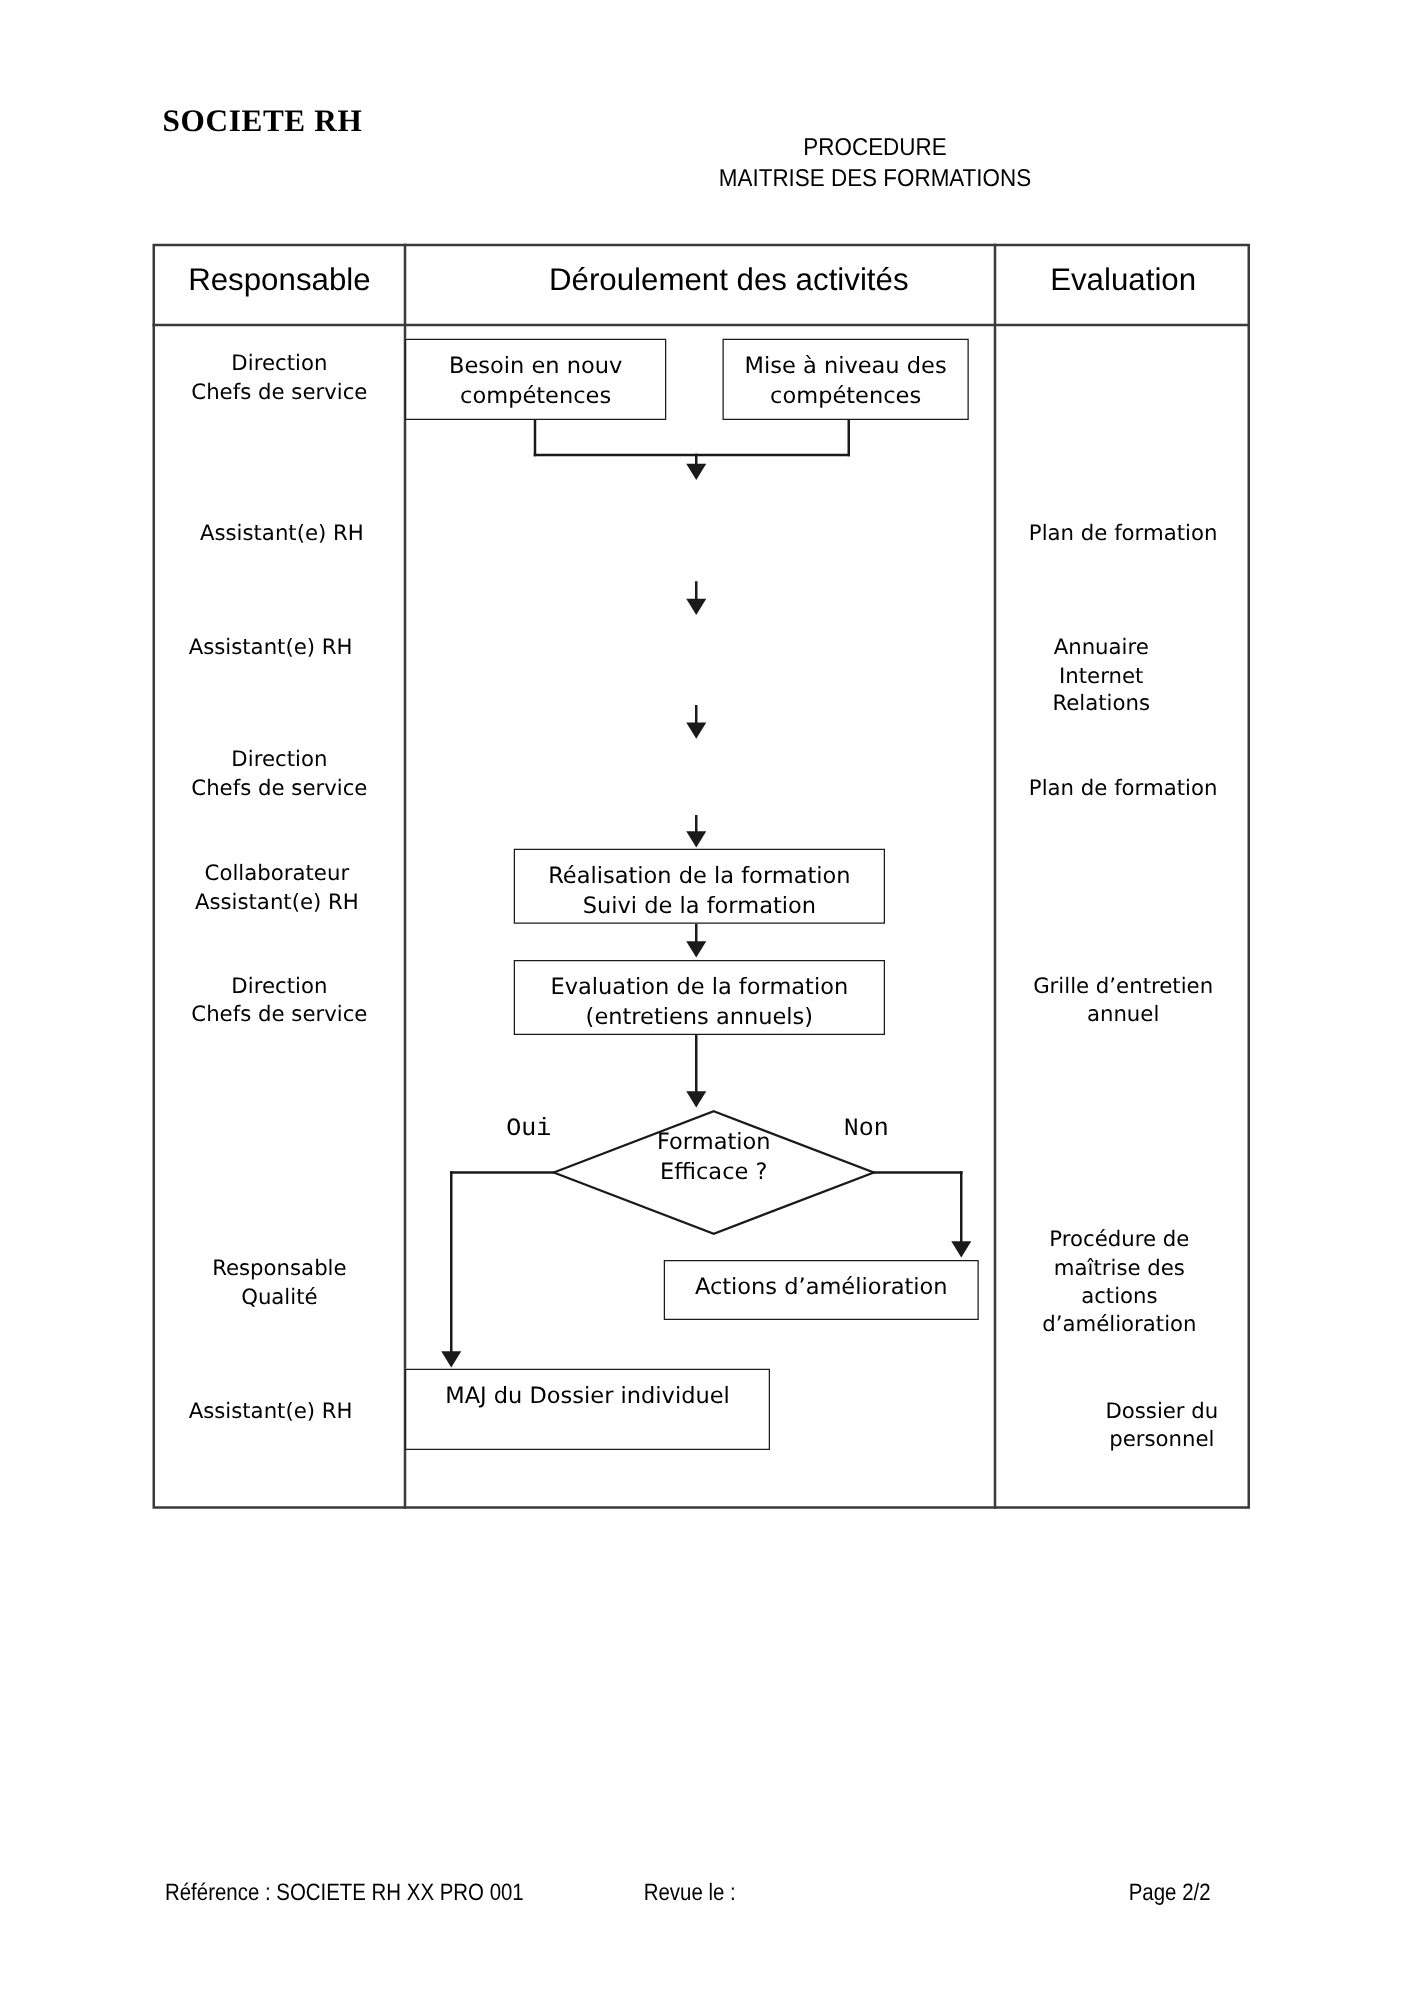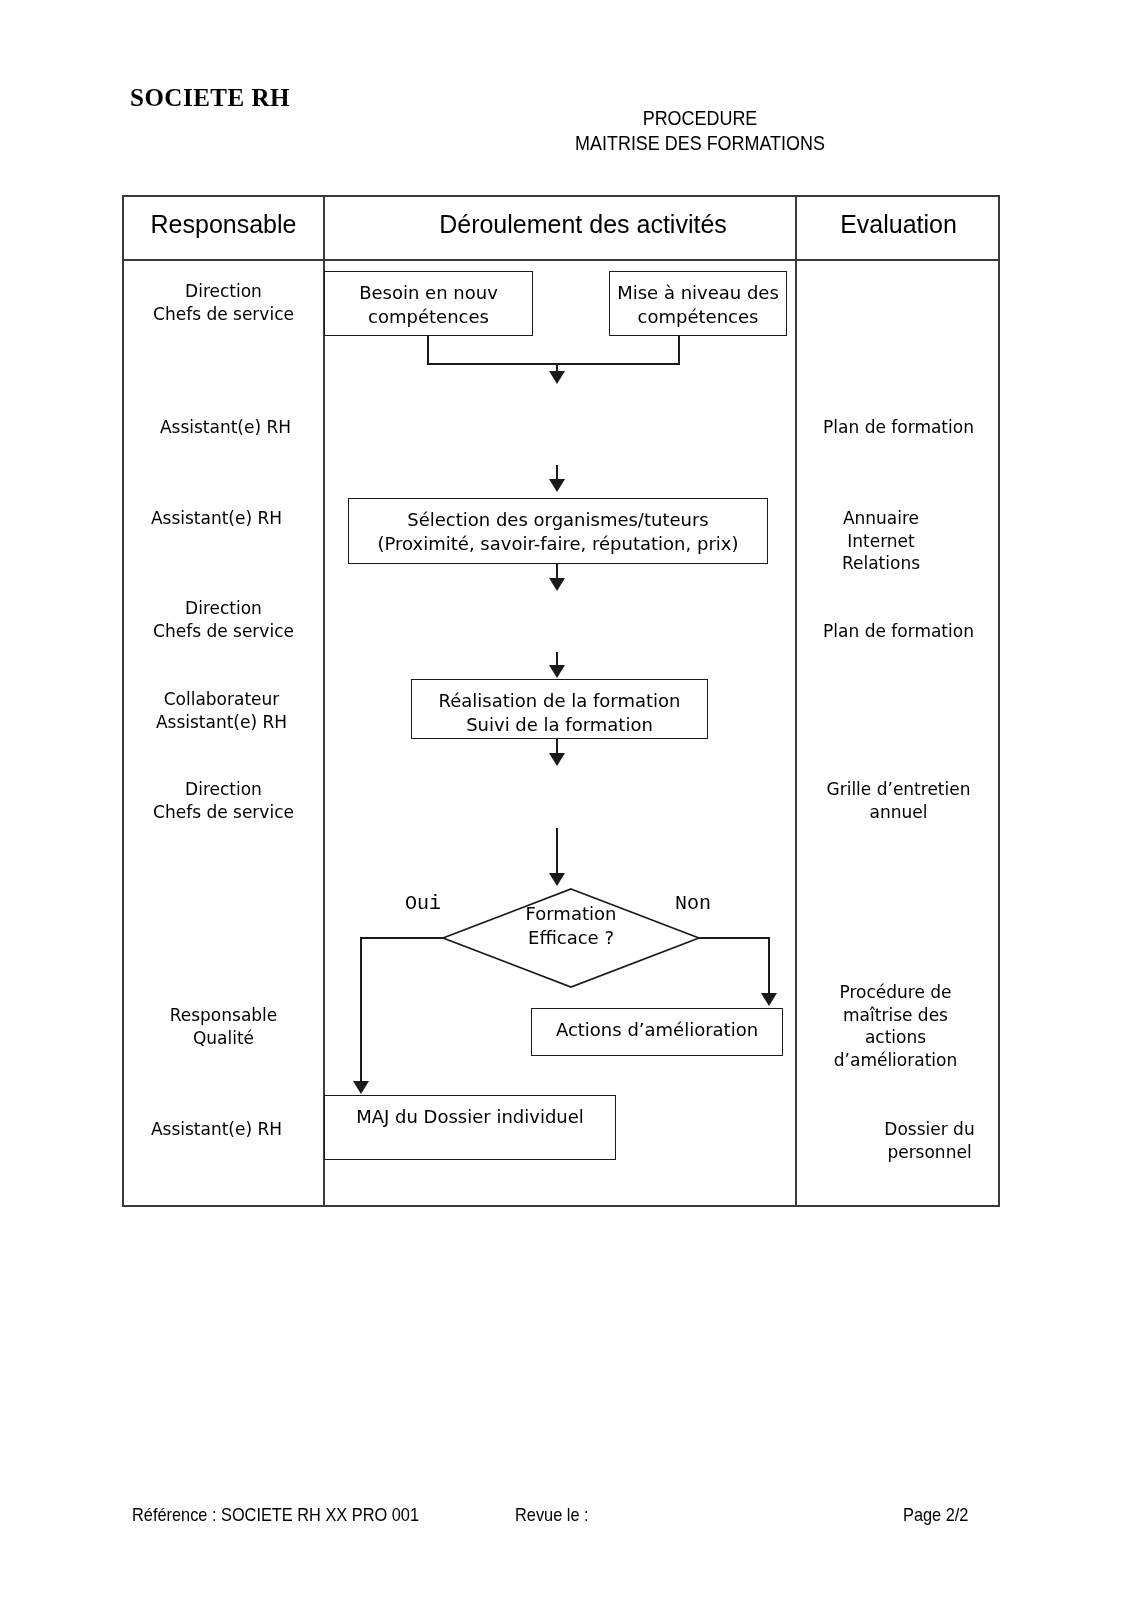--- a/index.html
+++ b/index.html
@@ -221,61 +221,61 @@
     <span>personnel</span>
   </div>
 
   <div class="abs flow-box" style="left:324px; top:249px; width:209px; height:65px;">
     <div class="inner">
       <span>Besoin en nouv</span>
       <span>compétences</span>
     </div>
   </div>
 
-  <div class="abs flow-box" style="left:609px; top:249px; width:178px; height:65px;">
+  <div class="abs flow-box" style="left:578px; top:249px; width:197px; height:65px;">
     <div class="inner">
       <span>Mise à niveau des</span>
       <span>compétences</span>
     </div>
   </div>
 
   <div class="abs conn vline" style="left:427px; top:314px; height:29px;"></div>
   <div class="abs conn vline" style="left:678px; top:314px; height:29px;"></div>
   <div class="abs conn hline" style="left:427px; top:341px; width:253px;"></div>
   <div class="abs conn vline" style="left:556px; top:341px; height:12px;"></div>
   <div class="abs arrowhead" style="left:549px; top:349px;"></div>
 
 
   <div class="abs conn vline" style="left:556px; top:443px; height:22px;"></div>
   <div class="abs arrowhead" style="left:549px; top:457px;"></div>
 
-  <div class="abs flow-box" style="left:348px; top:476px; width:420px; height:66px;">
-    <div class="inner">
-      <span>Sélection des organismes/tuteurs</span>
-      <span>(Proximité, savoir-faire, réputation, prix)</span>
-    </div>
-  </div>
 
   <div class="abs conn vline" style="left:556px; top:542px; height:22px;"></div>
   <div class="abs arrowhead" style="left:549px; top:556px;"></div>
 
 
   <div class="abs conn vline" style="left:556px; top:630px; height:20px;"></div>
   <div class="abs arrowhead" style="left:549px; top:643px;"></div>
 
   <div class="abs flow-box" style="left:411px; top:657px; width:297px; height:60px;">
     <div class="inner">
       <span>Réalisation de la formation</span>
       <span>Suivi de la formation</span>
     </div>
   </div>
 
   <div class="abs conn vline" style="left:556px; top:717px; height:21px;"></div>
   <div class="abs arrowhead" style="left:549px; top:731px;"></div>
 
+  <div class="abs flow-box" style="left:411px; top:746px; width:297px; height:60px;">
+    <div class="inner">
+      <span>Evaluation de la formation</span>
+      <span>(entretiens annuels)</span>
+    </div>
+  </div>
 
   <div class="abs conn vline" style="left:556px; top:806px; height:48px;"></div>
   <div class="abs arrowhead" style="left:549px; top:851px;"></div>
 
   <div class="abs" id="decision-diamond">
     <svg width="258" height="100" viewBox="0 0 258 100">
       <polygon points="129,1 257,50 129,99 1,50" fill="#ffffff" stroke="#1a1a1a" stroke-width="1.8"></polygon>
     </svg>
   </div>
   <div class="abs" id="decision-label">

